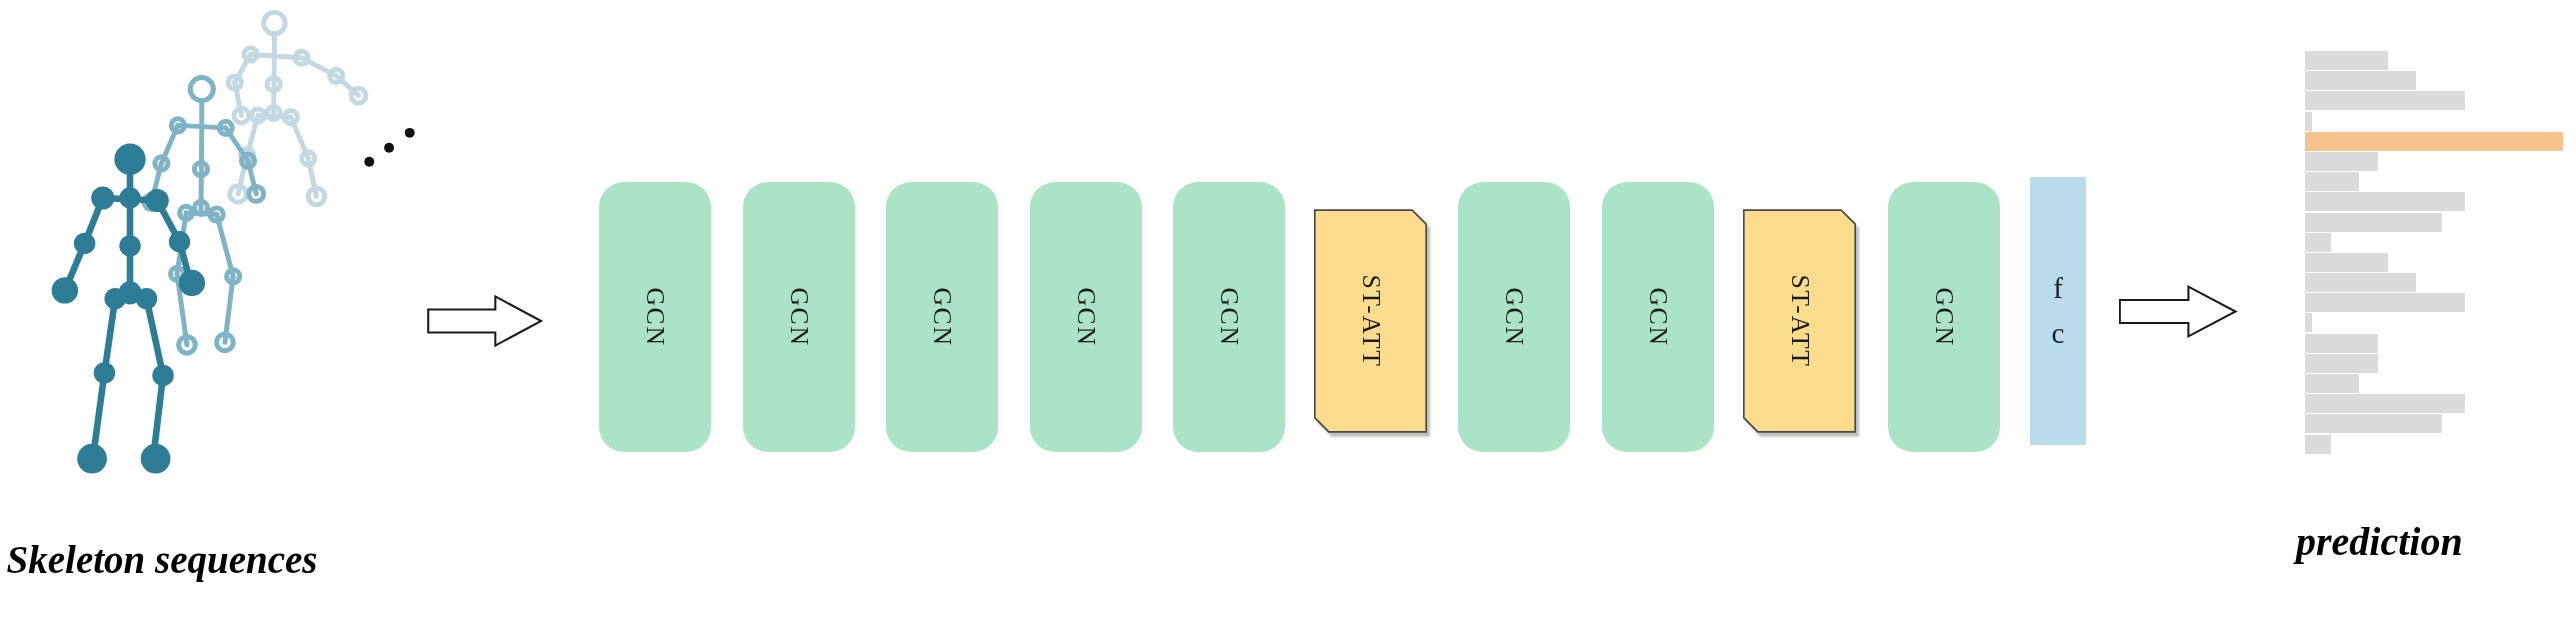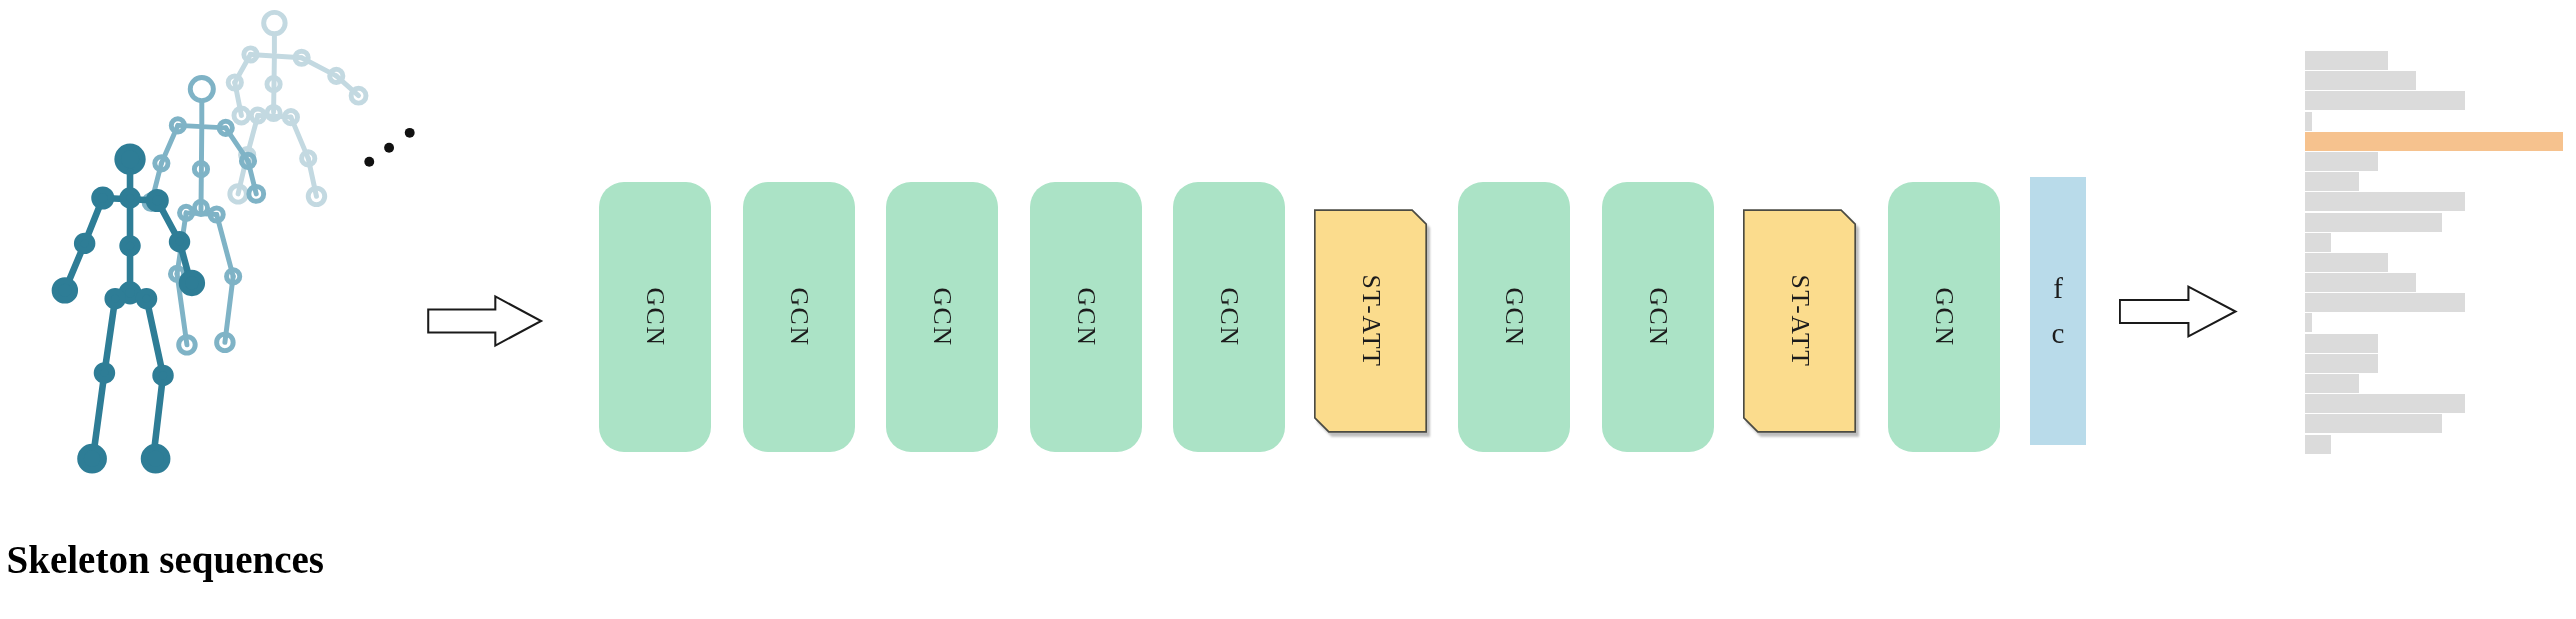--- a/index.html
+++ b/index.html
@@ -41,20 +41,21 @@
     position:absolute;left:0;top:0;width:100%;height:100%;
     display:flex;flex-direction:column;align-items:center;justify-content:center;
     font-size:29px;color:#1c1c1c;line-height:1.55;
   }
   
   .caption{
     position:absolute;
     font-weight:bold;color:#000;
     font-family:"Liberation Serif", serif;
     white-space:nowrap;
+    font-style:italic;
   }
   .caption-input{left:6.6px;top:537px;font-size:39px;}
   .caption-output{left:2296px;top:518px;font-size:40px;}
   
   .chart{
     position:absolute;left:2305px;top:51px;
     display:flex;flex-direction:column;gap:1.2px;
   }
   .bar{height:19px;background:var(--bar-gray,#dbdbdb);}
   .bar.hl{background:var(--bar-highlight,#f6c28e);}
@@ -257,15 +258,16 @@
       <div class="bar" style="width: 160px;"></div>
       <div class="bar" style="width: 7.4px;"></div>
       <div class="bar" style="width: 73px;"></div>
       <div class="bar" style="width: 73px;"></div>
       <div class="bar" style="width: 54px;"></div>
       <div class="bar" style="width: 160px;"></div>
       <div class="bar" style="width: 137px;"></div>
       <div class="bar" style="width: 25.6px;"></div>
     </div>
 
+  <div class="caption caption-output">prediction</div>
 
 </div>
 
 
 </body></html>

